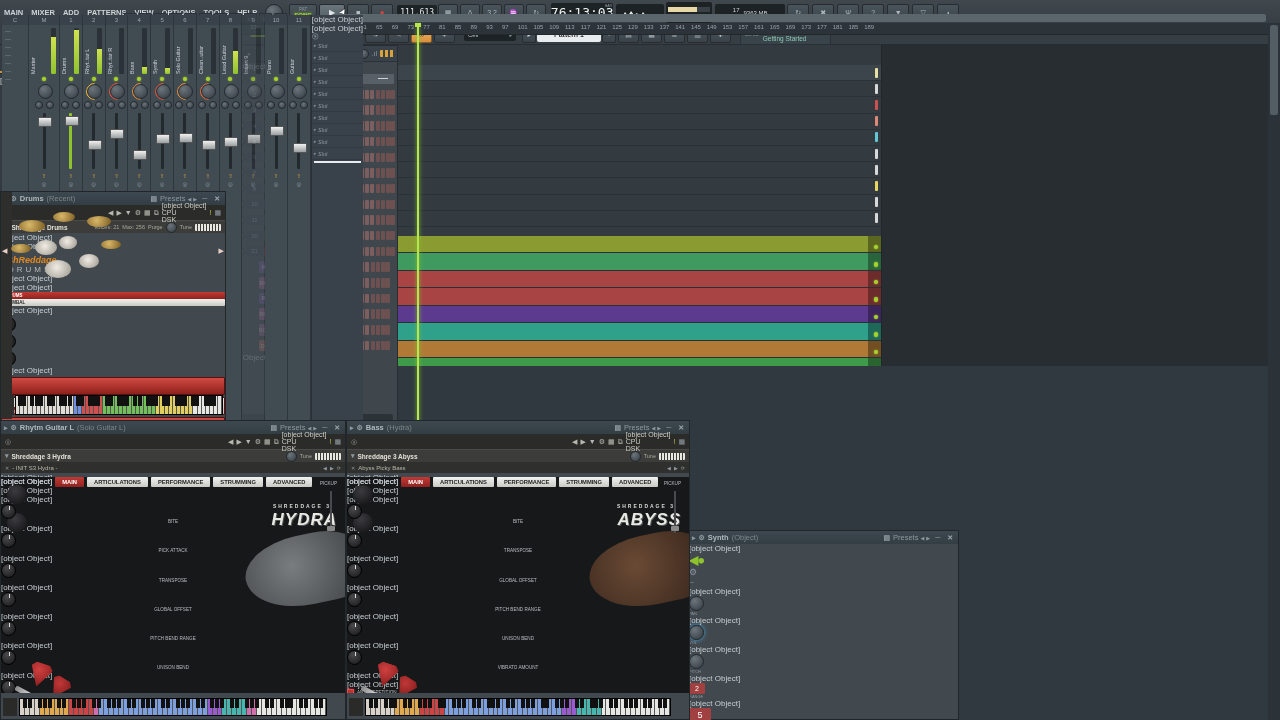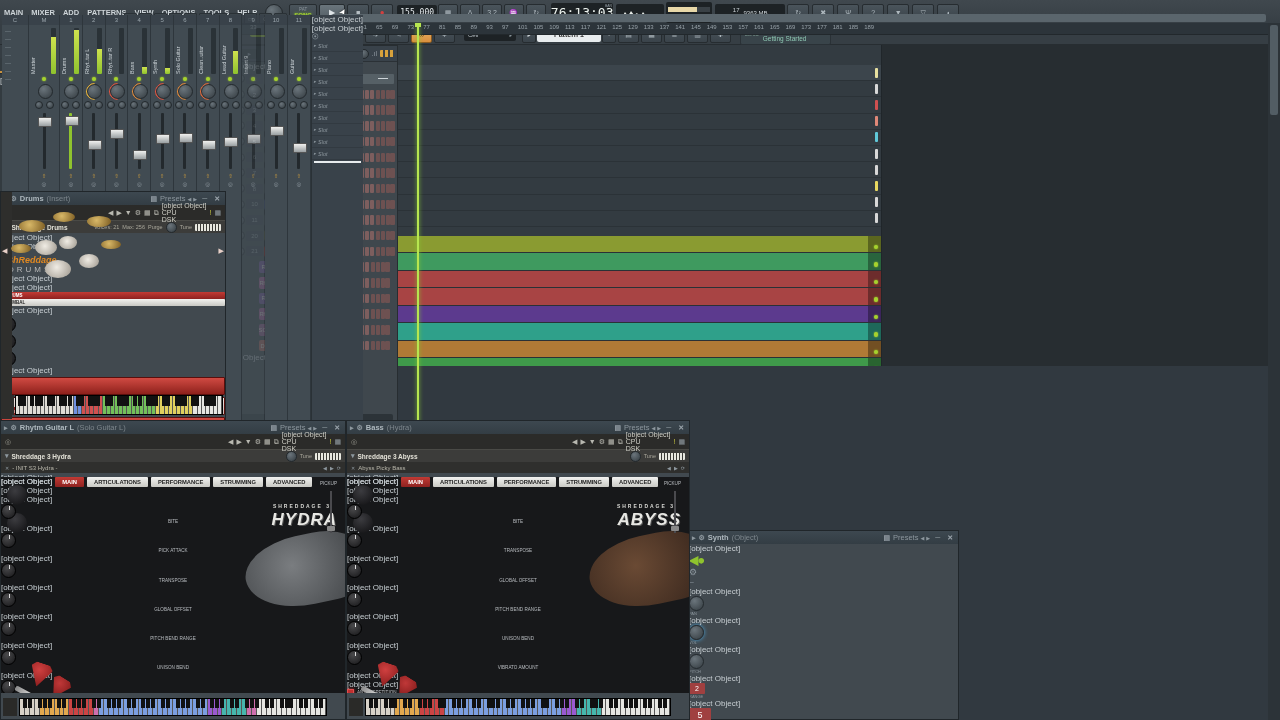--- a/index.html
+++ b/index.html
@@ -134,21 +134,21 @@
       <div class="menu-item">TOOLS</div>
       <div class="menu-item">HELP</div>
       <div class="knob" style="width: 16px; height: 16px; margin-left: 4px;"></div>
       <div class="t-btn" style="width: 26px; flex-direction: column; gap: 0px; margin-left: 6px;">
         <div style="font-size: 4.5px; color: rgb(141, 151, 158);">PAT</div>
         <div style="font-size: 6px; color: rgb(166, 210, 46); font-weight: bold; text-shadow: rgb(134, 200, 50) 0px 0px 3px;">SONG</div>
       </div>
       <div class="t-btn" style="width: 24px; background: linear-gradient(rgb(106, 117, 124), rgb(82, 92, 99)); color: rgb(223, 229, 232); font-size: 8px; position: relative;">▶<div style="position: absolute; right: -2px; top: 2px; color: rgb(255, 255, 255); font-size: 9px; transform: rotate(-60deg); text-shadow: rgb(0, 0, 0) 0px 0px 2px;">➤</div></div>
       <div class="t-btn" style="width: 20px; color: rgb(184, 192, 197); font-size: 7px;">■</div>
       <div class="t-btn" style="width: 20px; color: rgb(210, 64, 64); font-size: 8px;">●</div>
-      <div class="t-display lcd" style="width: 40px; height: 15px; font-size: 8px; margin-left: 3px;">155.000</div>
+      <div class="t-display lcd" style="width: 40px; height: 15px; font-size: 8px; margin-left: 3px;">111.613</div>
       <div class="t-btn" style="width: 18px; color: rgb(174, 184, 190); font-size: 7px;">▦</div>
       <div class="t-btn" style="width: 18px; color: rgb(174, 184, 190); font-size: 7px;">Δ</div>
       <div class="t-btn" style="width: 18px; color: rgb(174, 184, 190); font-size: 7px;">3.2</div>
       <div class="t-btn" style="width: 18px; color: rgb(174, 184, 190); font-size: 7px;">♒</div>
       <div class="t-btn" style="width: 18px; color: rgb(174, 184, 190); font-size: 7px;">↻</div>
       <div class="t-display" style="width: 62px; height: 19px; margin-left: 4px; position: relative;">
         <div class="lcd" style="font-size: 13px; color: rgb(238, 244, 240);">76:13:03</div>
         <div style="position: absolute; right: 1px; top: 1px; font-size: 3.5px; color: rgb(141, 151, 158);">BAR</div>
       </div>
       <div class="t-display" style="width: 48px; height: 17px; margin-left: 3px; position: relative; overflow: hidden;">
@@ -1337,21 +1337,21 @@
         <div class="winbtn">─</div>
         <div class="winbtn">✕</div>
       </div>
       <div>[object Object]<div style="color: rgb(143, 195, 46); font-size: 12px; font-weight: bold;">◀⦁</div><div class="tb-ico" style="font-size: 9px;">⚙</div><div class="tb-ico" style="font-size: 9px;">⌐</div><div class="tb-sp"></div><div>[object Object]<div class="knob" style="width: 13px; height: 13px; box-shadow: none;"></div><div style="font-size: 4px; color: rgb(141, 151, 158);">PAN</div></div><div>[object Object]<div class="knob" style="width: 13px; height: 13px; box-shadow: rgb(74, 168, 224) 0px 0px 4px;"></div><div style="font-size: 4px; color: rgb(141, 151, 158);">VOL</div></div><div>[object Object]<div class="knob" style="width: 13px; height: 13px;"></div><div style="font-size: 4px; color: rgb(141, 151, 158);">PITCH</div></div><div>[object Object]<div style="width: 16px; height: 11px; background: rgb(160, 64, 64); color: rgb(255, 255, 255); font-size: 7px; display: flex; align-items: center; justify-content: center; border-radius: 1px;">2</div><div style="font-size: 4px; color: rgb(141, 151, 158);">RANGE</div></div><div>[object Object]<div style="width: 22px; height: 14px; background: rgb(160, 64, 64); color: rgb(255, 255, 255); font-size: 9px; display: flex; align-items: center; justify-content: center; border-radius: 1px;">5</div></div></div>
     </div>
   <div id="drumswin" class="win" style="left:0;top:191px;width:226px;height:229px;z-index:7;">
       <div class="titlebar">
         <div class="tb-ico">▸</div>
         <div class="tb-ico">⚙</div>
         <div>Drums</div>
-        <div class="dim">(Insert)</div>
+        <div class="dim">(Recent)</div>
         <div class="tb-sp"></div>
         <div class="tb-ico">▤</div>
         <div class="presets">
           <div>Presets</div>
           <div style="font-size: 5px;">◀</div>
           <div style="font-size: 5px;">▶</div>
         </div>
         <div class="winbtn">─</div>
         <div class="winbtn">✕</div>
       </div>

